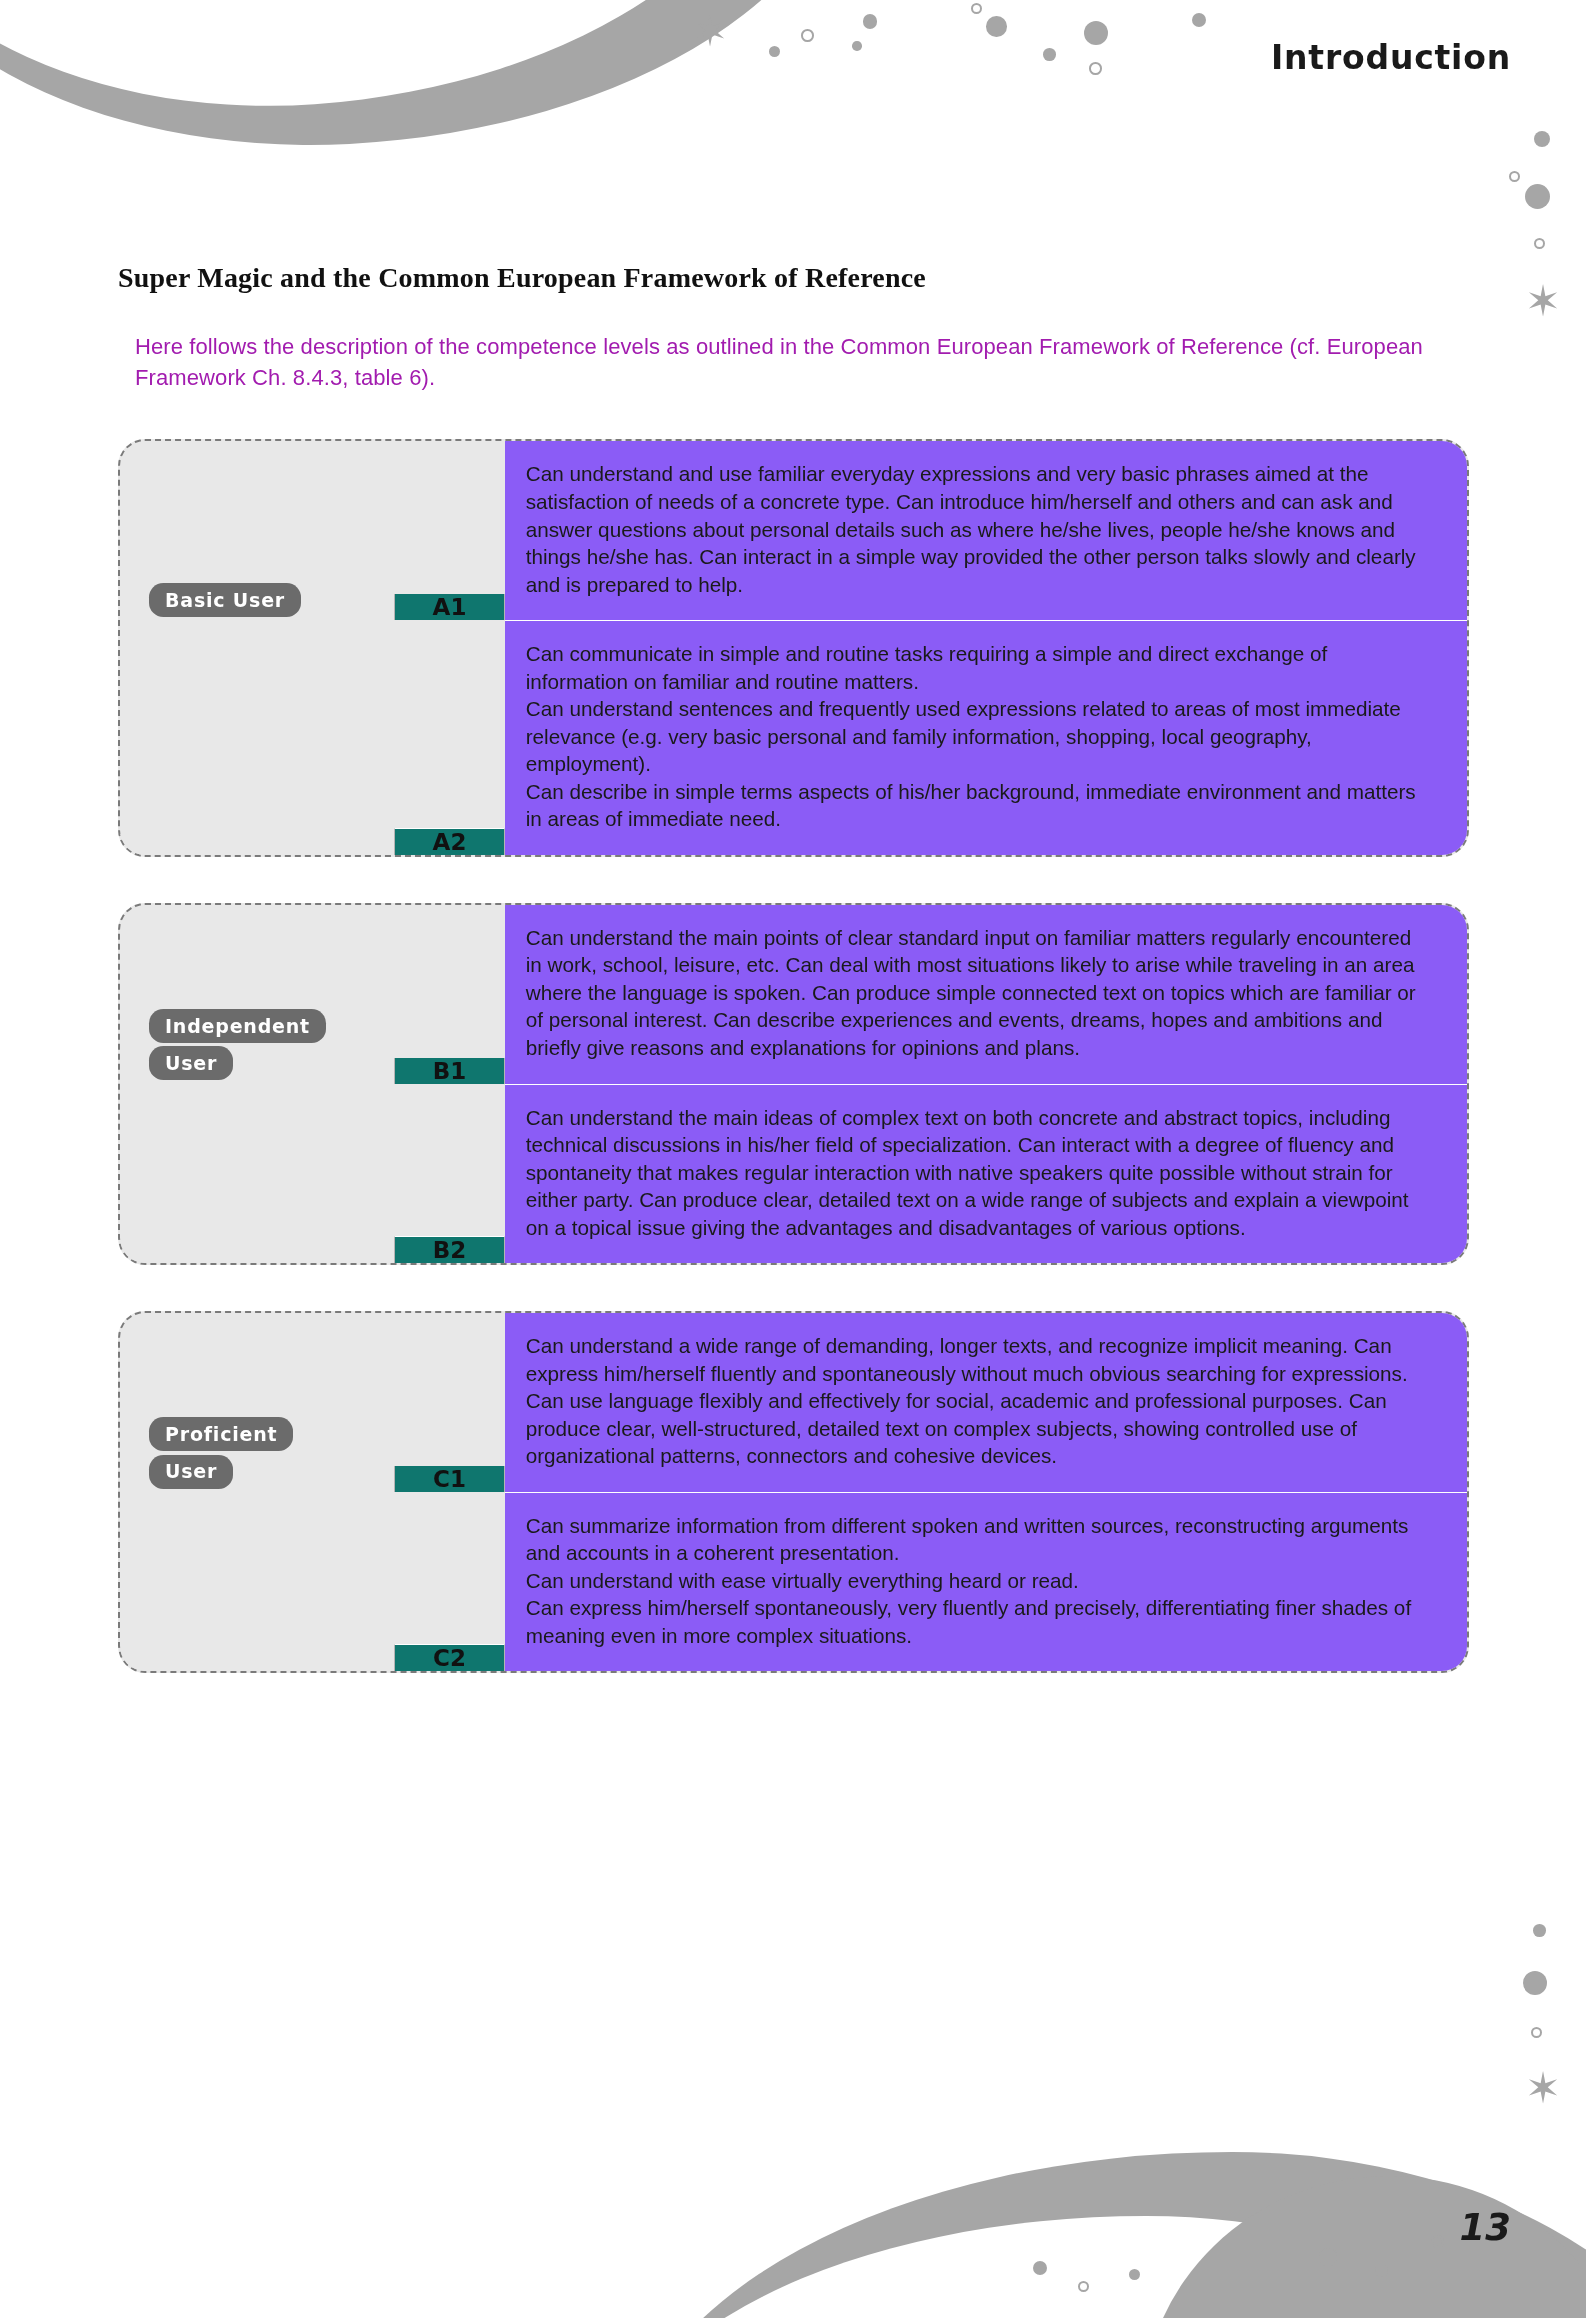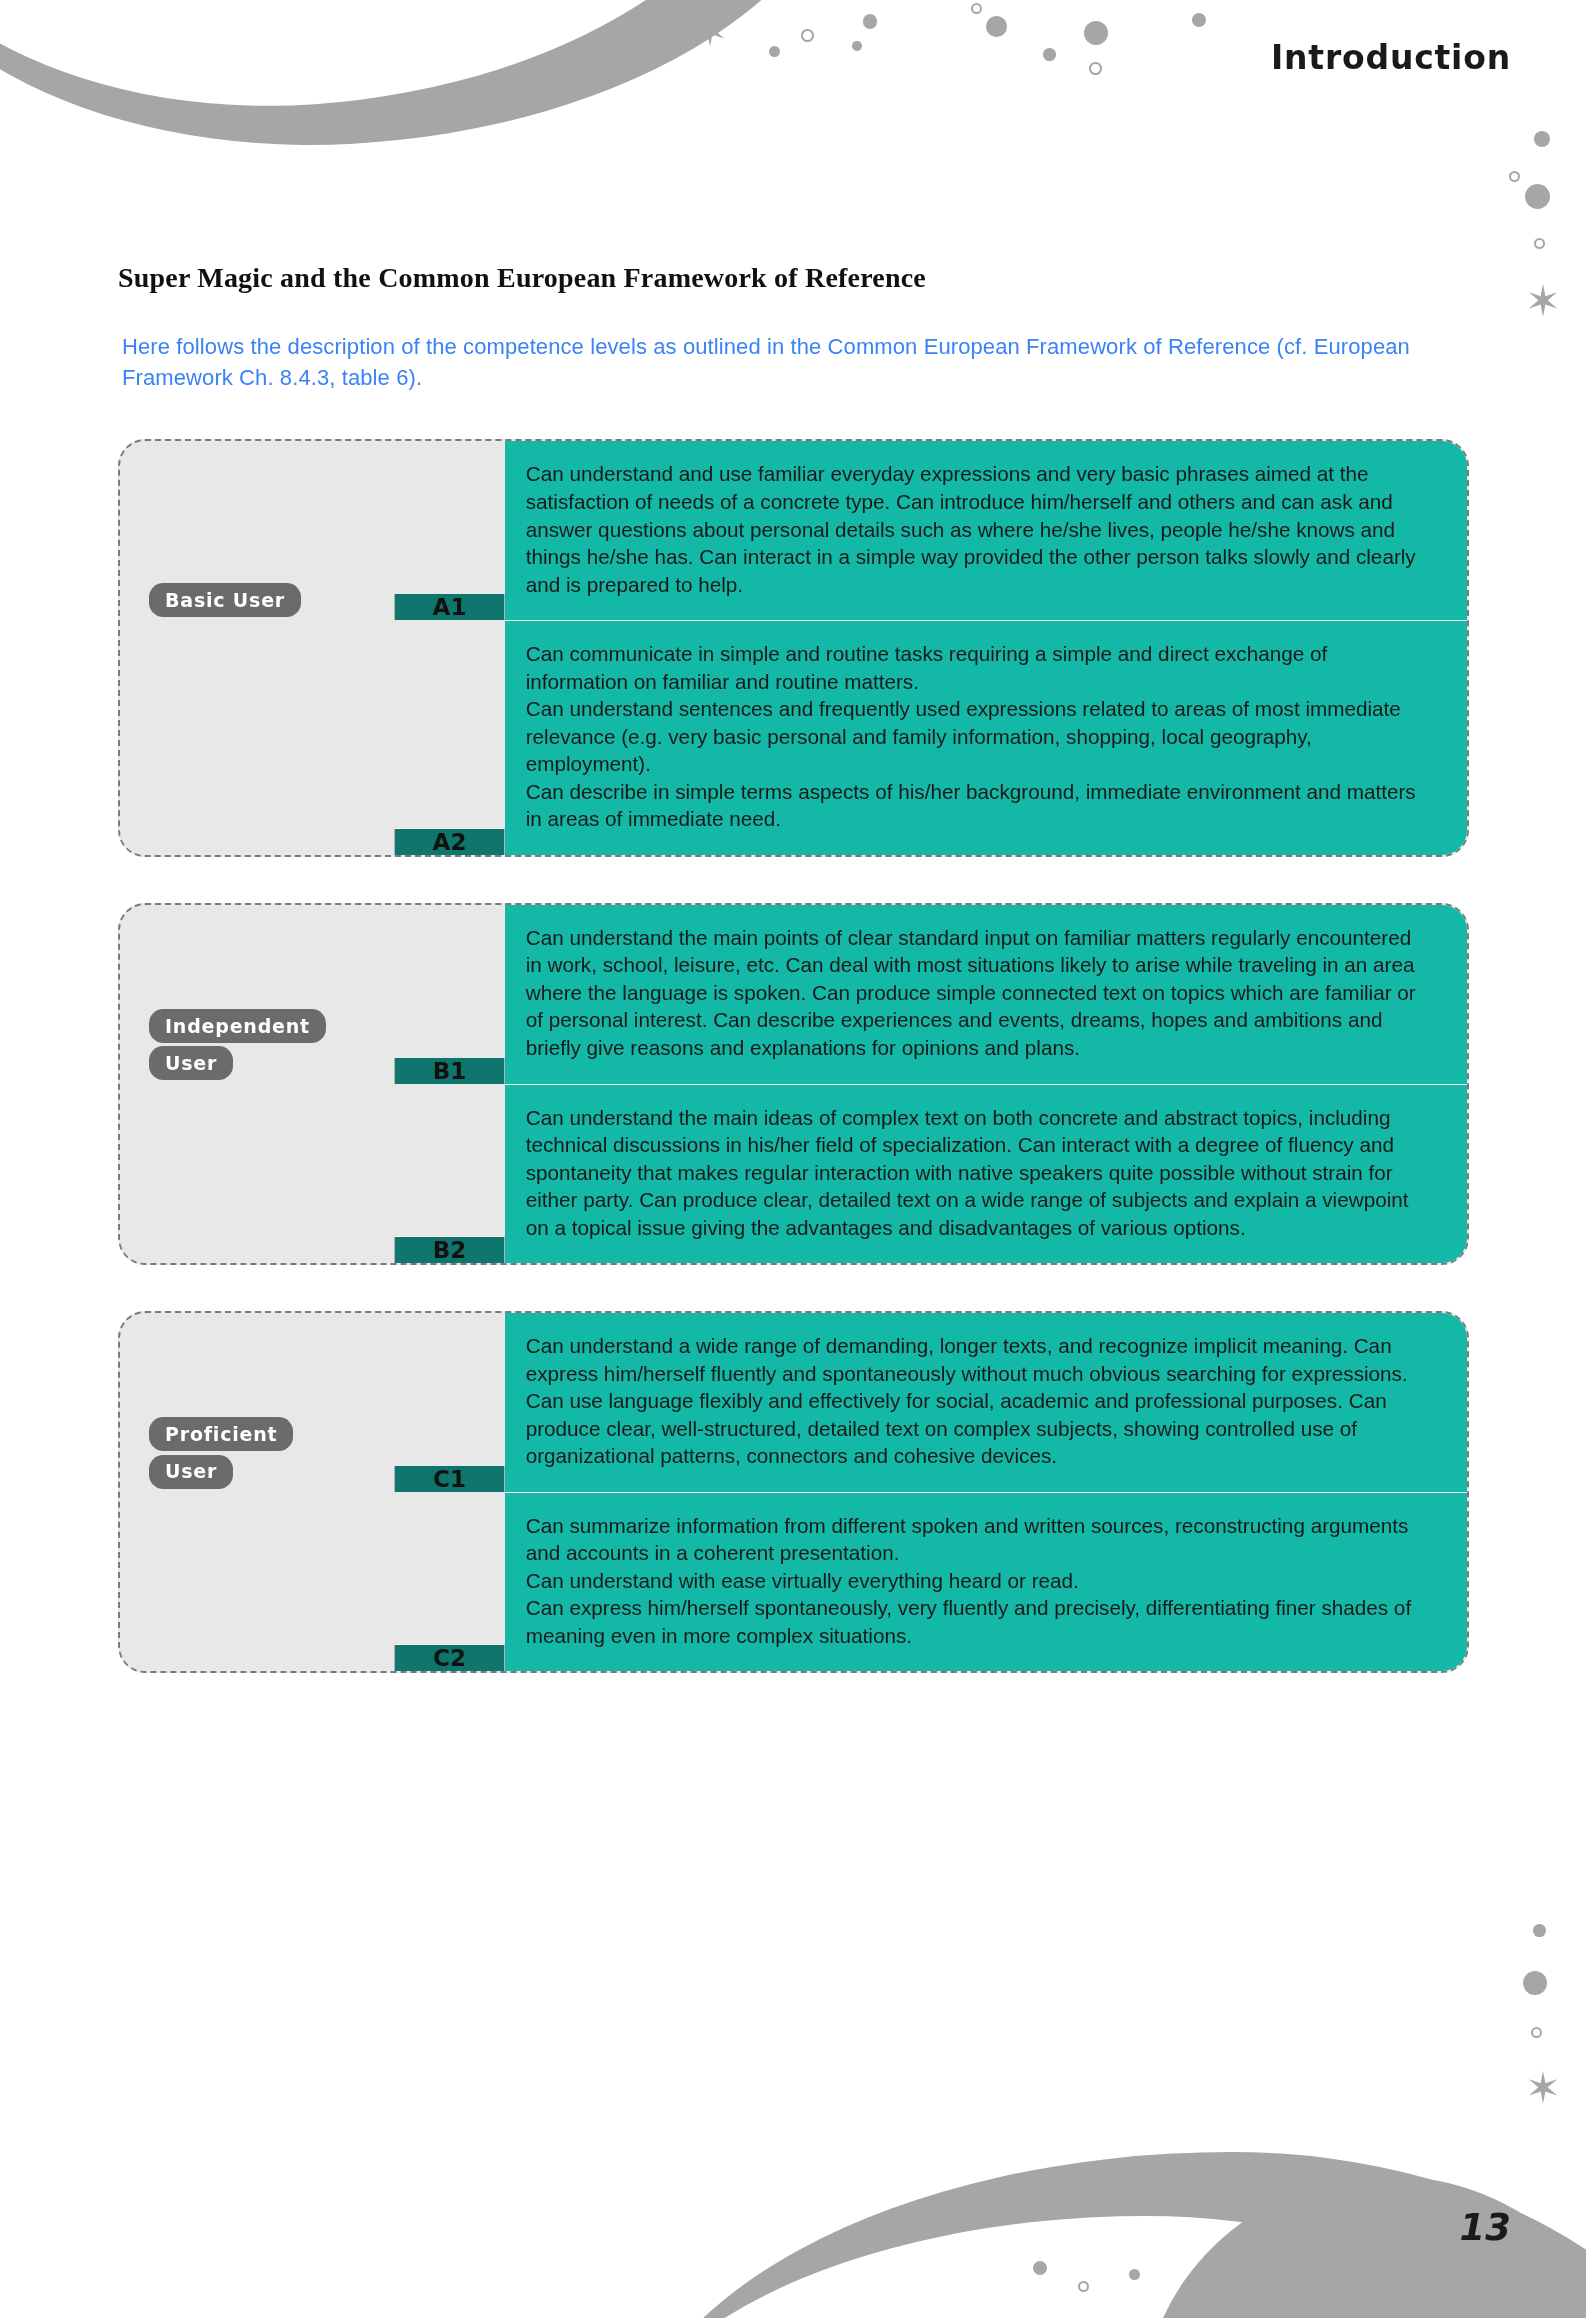--- a/index.html
+++ b/index.html
@@ -101,22 +101,22 @@
     font-size: 28px;
     letter-spacing: 0.2px;
     color: #111111;
     margin: 0 0 37px 0;
   }
 
   p.intro {
     font-family: "Liberation Sans", sans-serif;
     font-size: 22px;
     line-height: 1.42;
-    color: #3b82f6;
-    margin: 0 0 46px 4px;
+    color: #a21caf;
+    margin: 0 0 46px 17px;
     max-width: 1319px;
     letter-spacing: 0.1px;
   }
 
   
   .level-block {
     border: 2.4px dashed #7a7a7a;
     border-radius: 27px;
     background: #e8e8e8;
     margin-bottom: 46px;
@@ -163,21 +163,21 @@
     align-items: flex-start;
     justify-content: center;
     font-family: "DejaVu Sans", sans-serif;
     font-weight: bold;
     font-size: 23px;
     color: #111111;
   }
 
   .row-text {
     flex: 1 1 auto;
-    background: #14b8a6;
+    background: #8b5cf6;
     padding: 19px 35px 22px 20.7px;
     font-family: "Liberation Sans", sans-serif;
     font-size: 20.7px;
     line-height: 1.33;
     color: #1a1a1a;
   }
   .row-text .ln { display: block; }
 
   
   .page-number {

